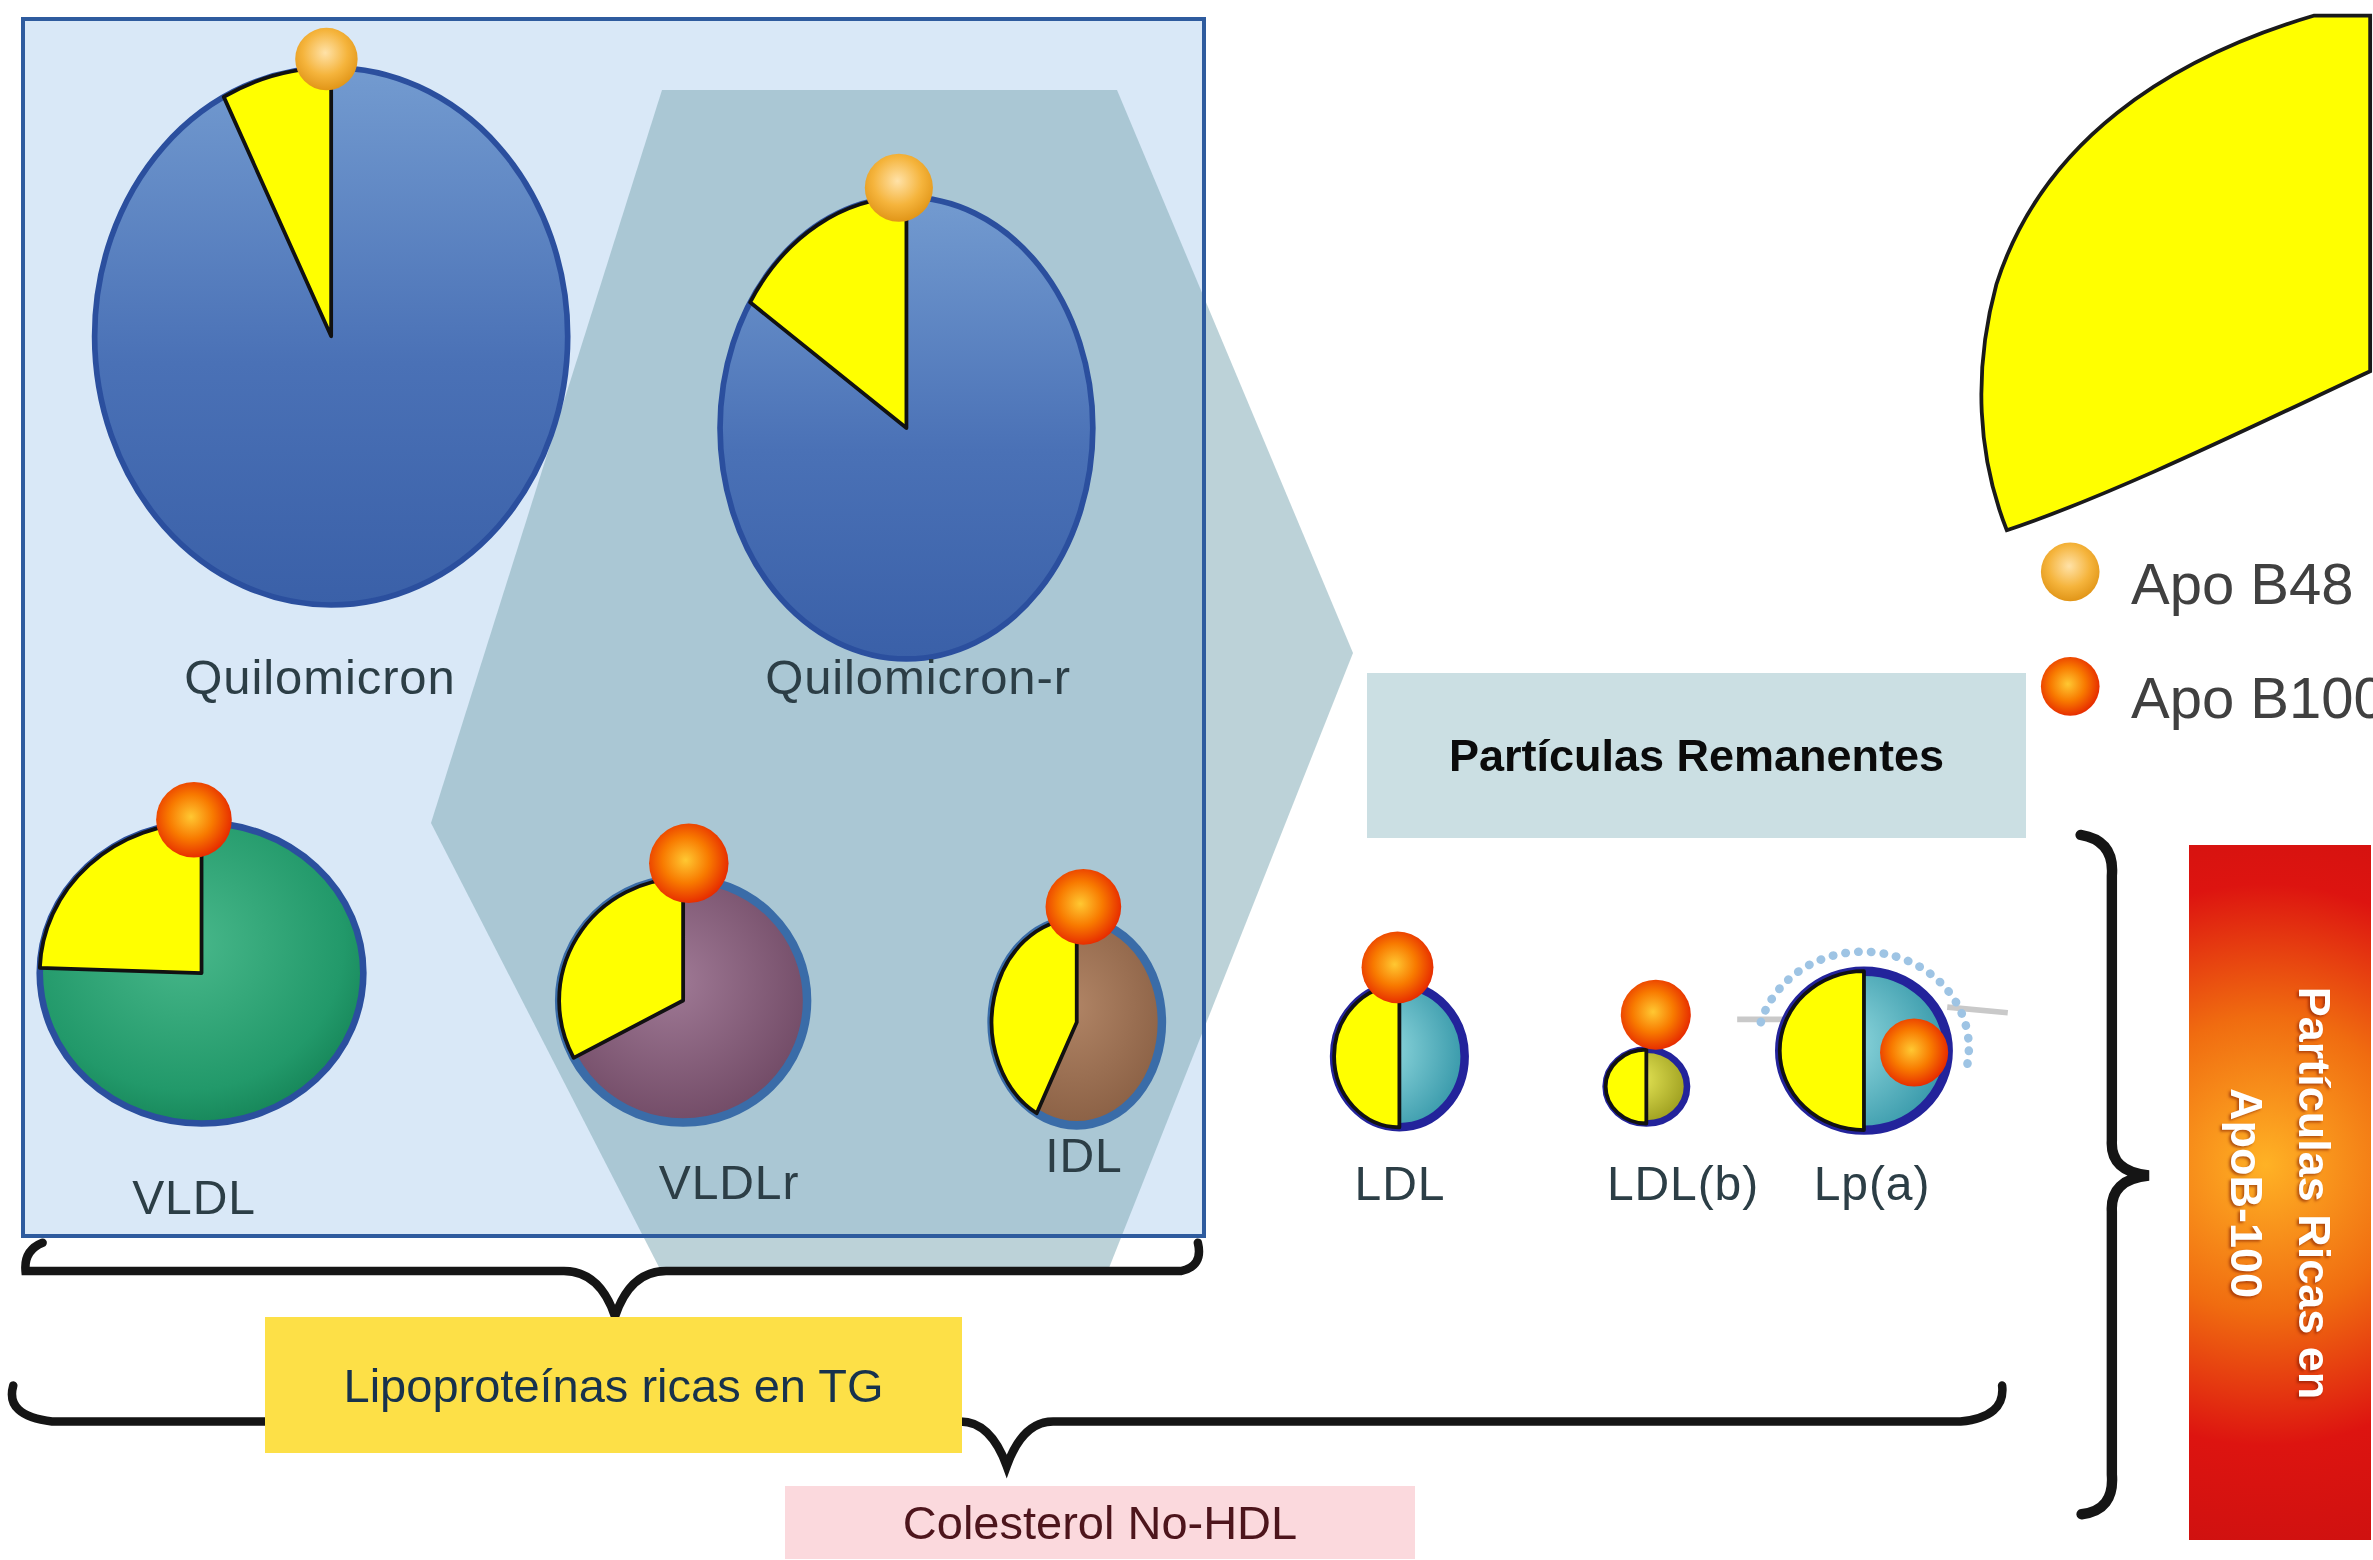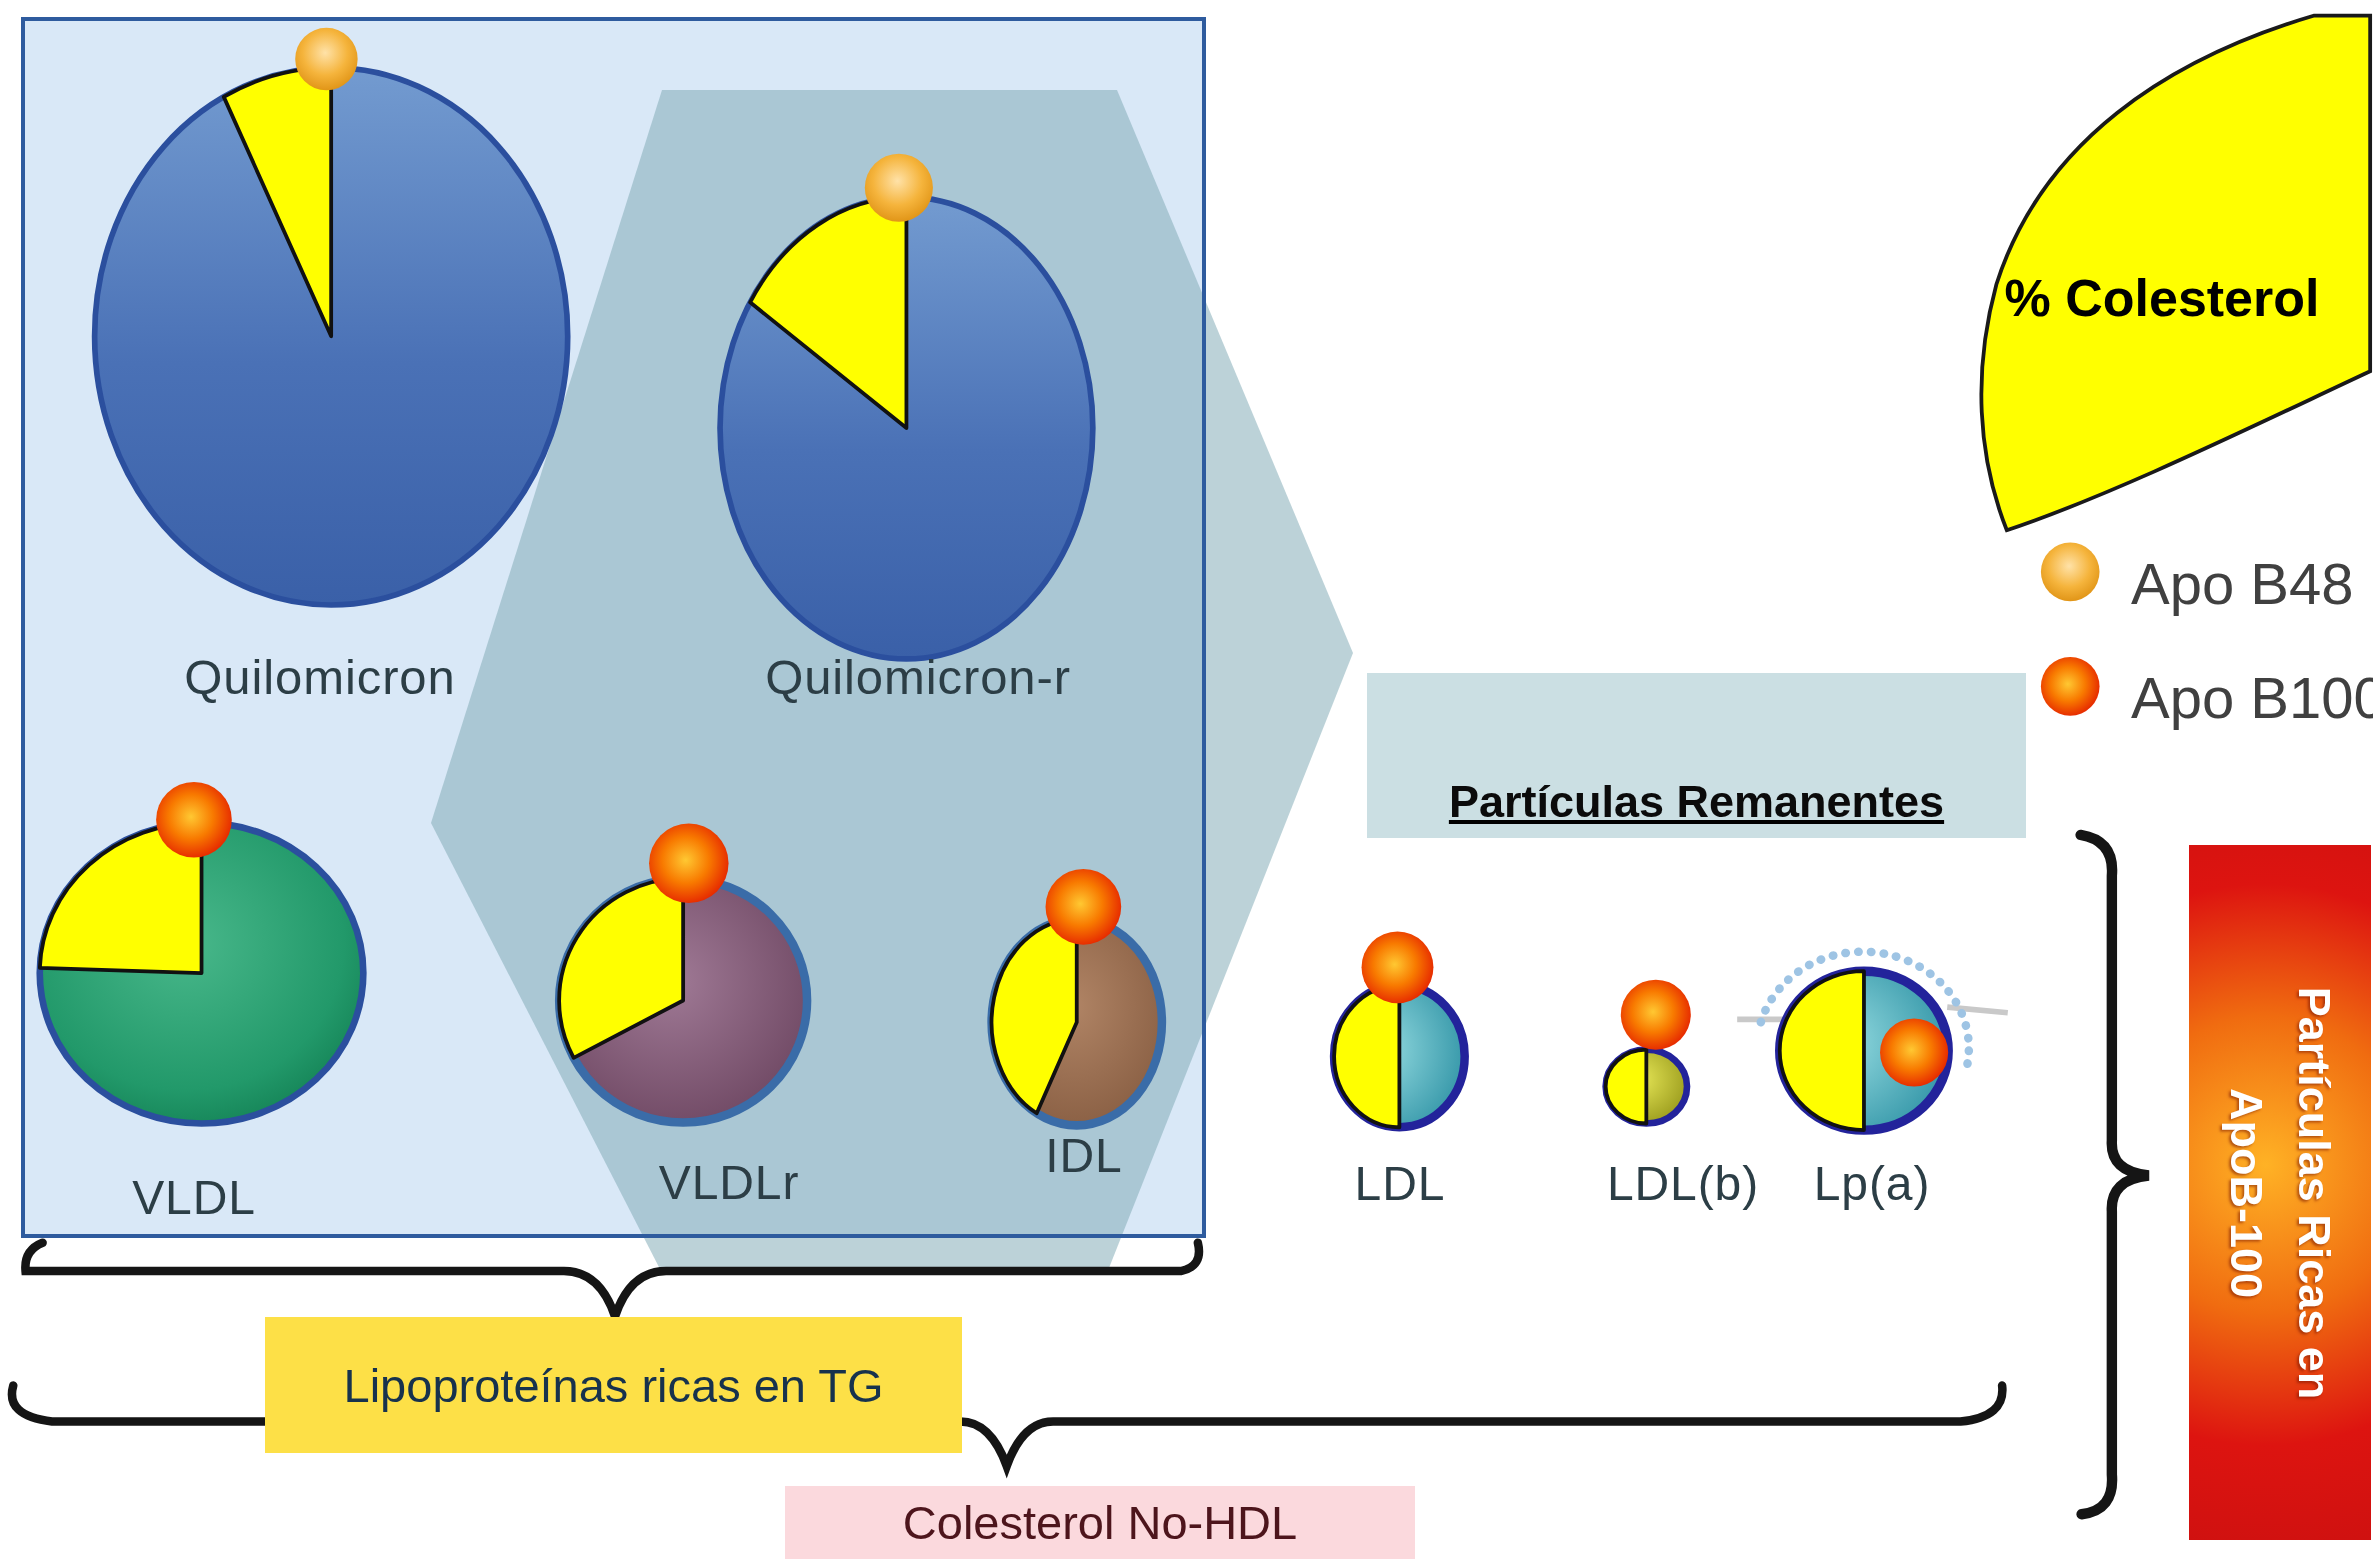--- a/index.html
+++ b/index.html
@@ -13,21 +13,21 @@
            clip-path:polygon(662px 90px,1117px 90px,1353px 653px,1107px 1273px,662px 1273px,431px 823px);}
   .main-box-border{left:21px;top:17px;width:1185px;height:1221px;border:4.7px solid #2e5b9e;background:transparent;}
   svg.overlay{position:absolute;left:0;top:0;}
   
   .plabel{position:absolute;transform:translateX(-50%);font-size:48px;color:#2c3e46;white-space:nowrap;letter-spacing:0.9px;}
   
   .pct-label{position:absolute;transform:translateX(-50%);font-size:52px;font-weight:bold;color:#000;white-space:nowrap;}
   .legend-text{position:absolute;font-size:58px;color:#404040;white-space:nowrap;}
   
   .remnants-box{left:1367px;top:673px;width:659px;height:165px;background:#cbdfe3;
-                display:flex;flex-direction:column;align-items:center;justify-content:flex-end;text-decoration:underline;}
+                display:flex;flex-direction:column;align-items:center;justify-content:center;}
   .remnants-box div{font-size:45px;font-weight:bold;color:#0b0b0b;line-height:72px;white-space:nowrap;}
   .tg-box{left:265px;top:1317px;width:697px;height:136px;background:#fde047;
           display:flex;align-items:center;justify-content:center;}
   .tg-box div{font-size:47px;color:#17324d;white-space:nowrap;}
   .nohdl-box{left:785px;top:1486px;width:630px;height:73px;background:#fbd9dd;
              display:flex;align-items:center;justify-content:center;}
   .nohdl-box div{font-size:47px;color:#4d151c;white-space:nowrap;}
   .apob-box{left:2189px;top:845px;width:182px;height:695px;
             background:radial-gradient(circle at 42% 46%, #ffb225 0%, #f06c10 38%, #dd1410 72%, #cf1110 100%);}
   .apob-rot{position:absolute;left:50%;top:50%;width:695px;height:182px;
@@ -133,21 +133,20 @@
 
   <div class="plabel" style="left:918px;top:649px;font-size:49px;">Quilomicron-r</div>
   <div class="plabel" style="left:320px;top:649px;font-size:49px;">Quilomicron</div>
   <div class="plabel" style="left:194px;top:1170px;">VLDL</div>
   <div class="plabel" style="left:684px;top:1155px;margin-left:45px;">VLDLr</div>
   <div class="plabel" style="left:1084px;top:1128px;">IDL</div>
   <div class="plabel" style="left:1400px;top:1156px;">LDL</div>
   <div class="plabel" style="left:1647px;top:1156px;margin-left:36px;">LDL(b)</div>
   <div class="plabel" style="left:1872px;top:1156px;">Lp(a)</div>
 
-  <div class="pct-label" style="left:2162px;top:268px;">% Colesterol</div>
   <div class="legend-text" style="left:2131px;top:550px;">Apo B48</div>
   <div class="legend-text" style="left:2131px;top:664px;">Apo B100</div>
 
   <div class="abs remnants-box">
     <div>Partículas  Remanentes</div>
   </div>
 
   <div class="abs tg-box">
     <div>Lipoproteínas ricas en TG</div>
   </div>

